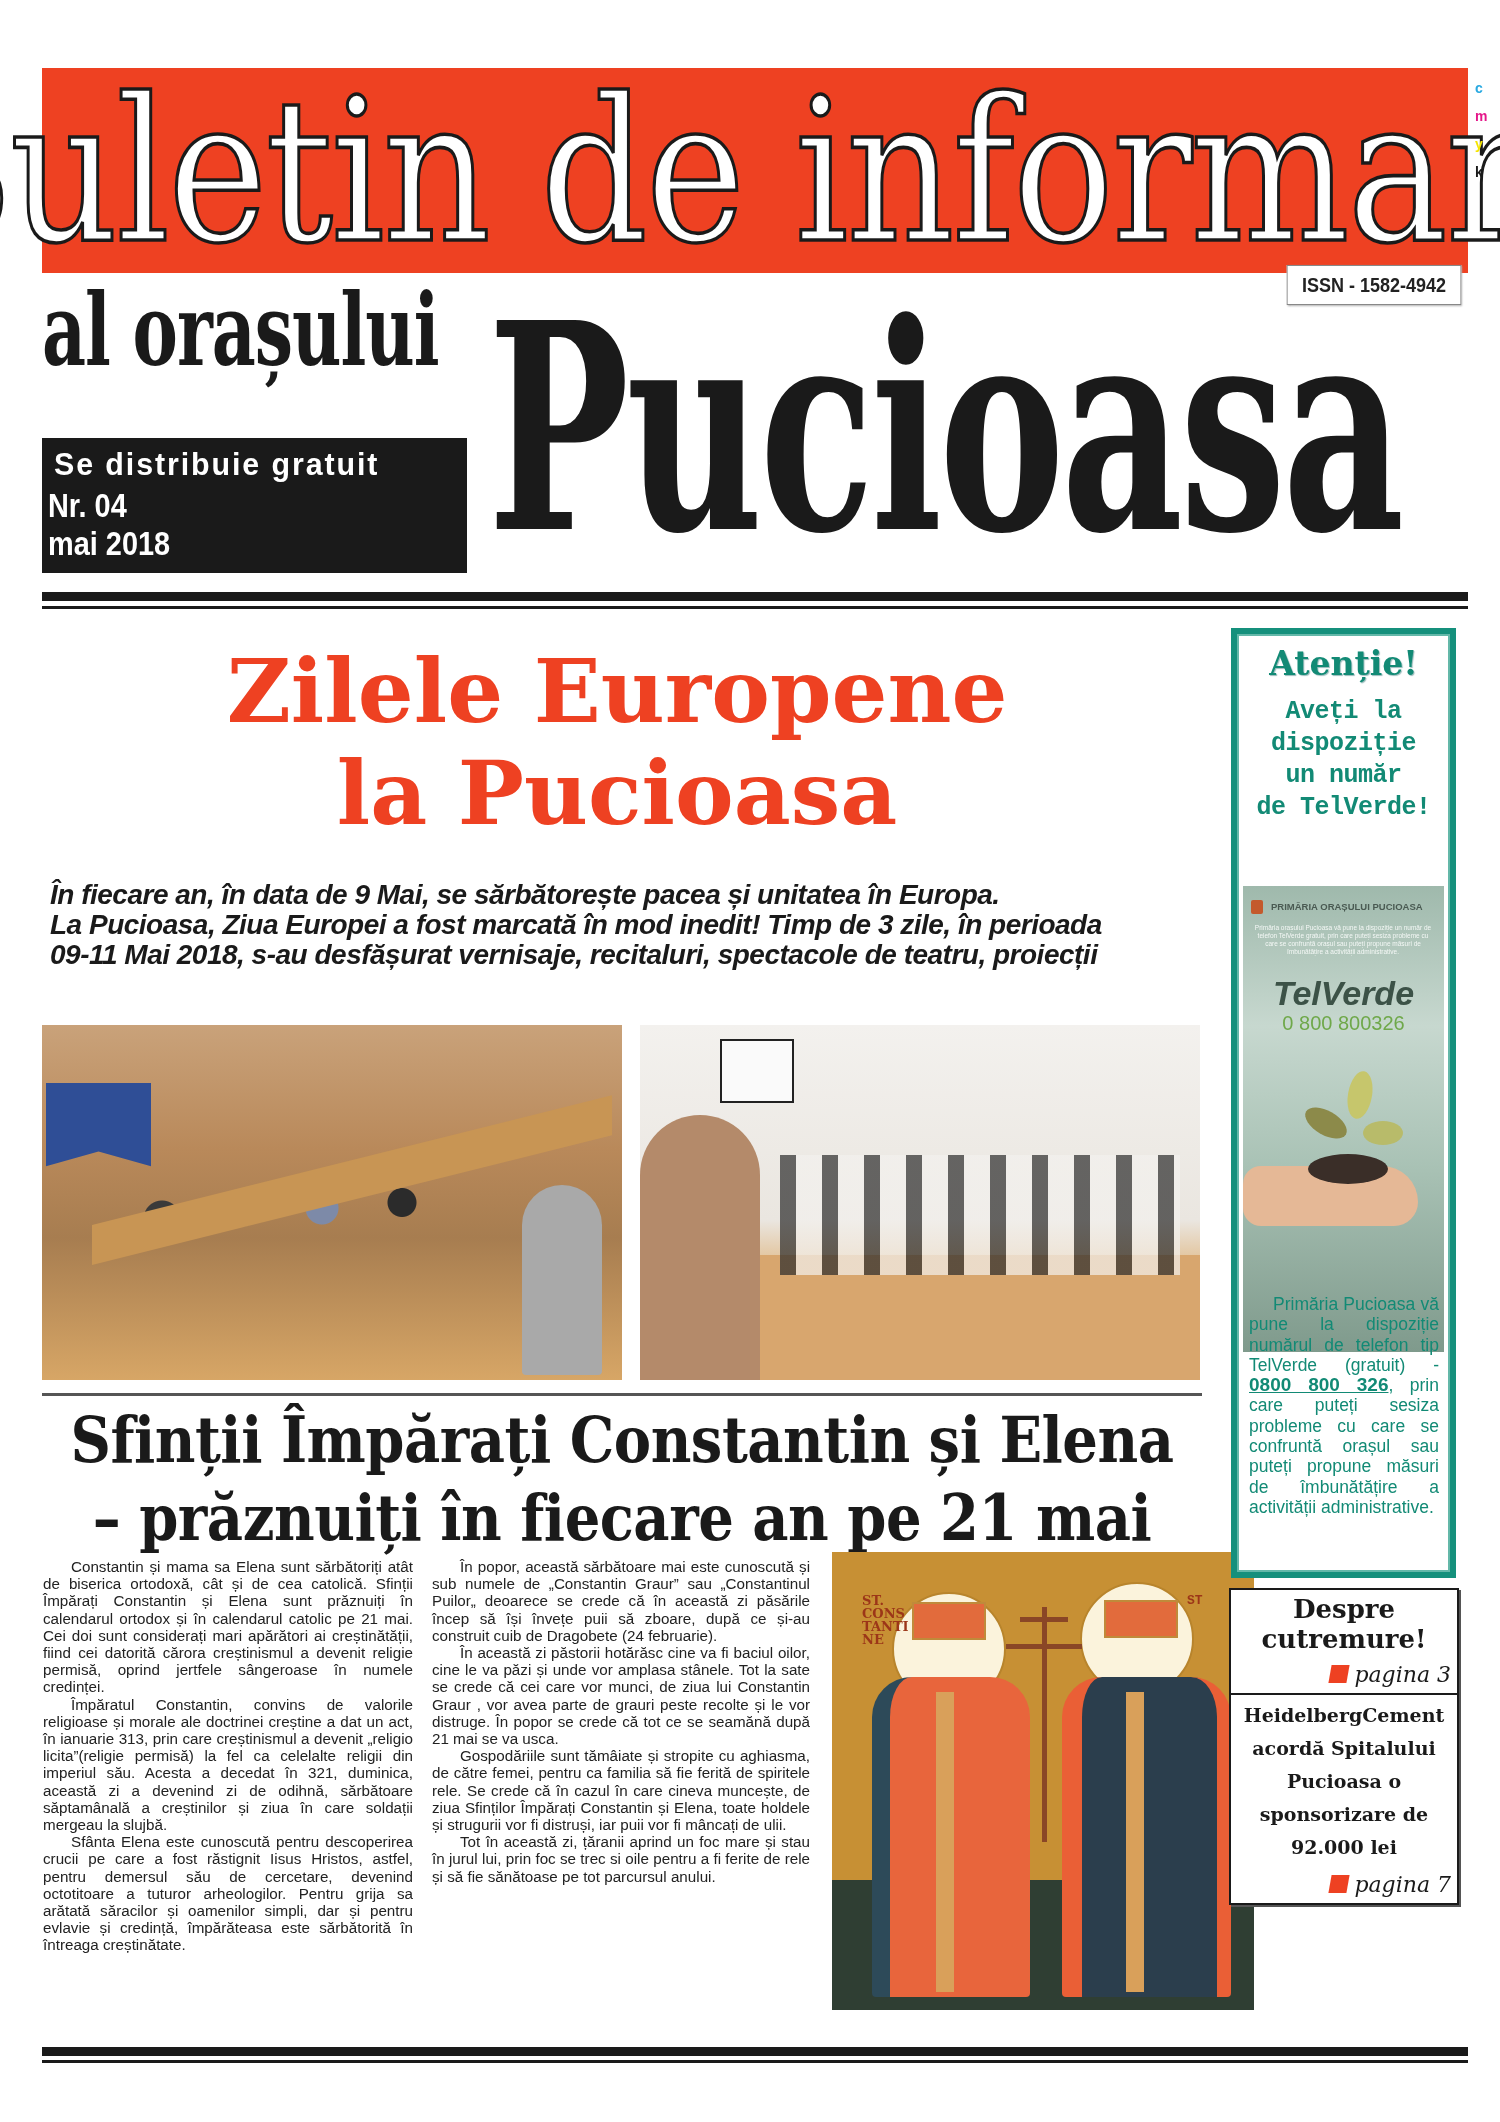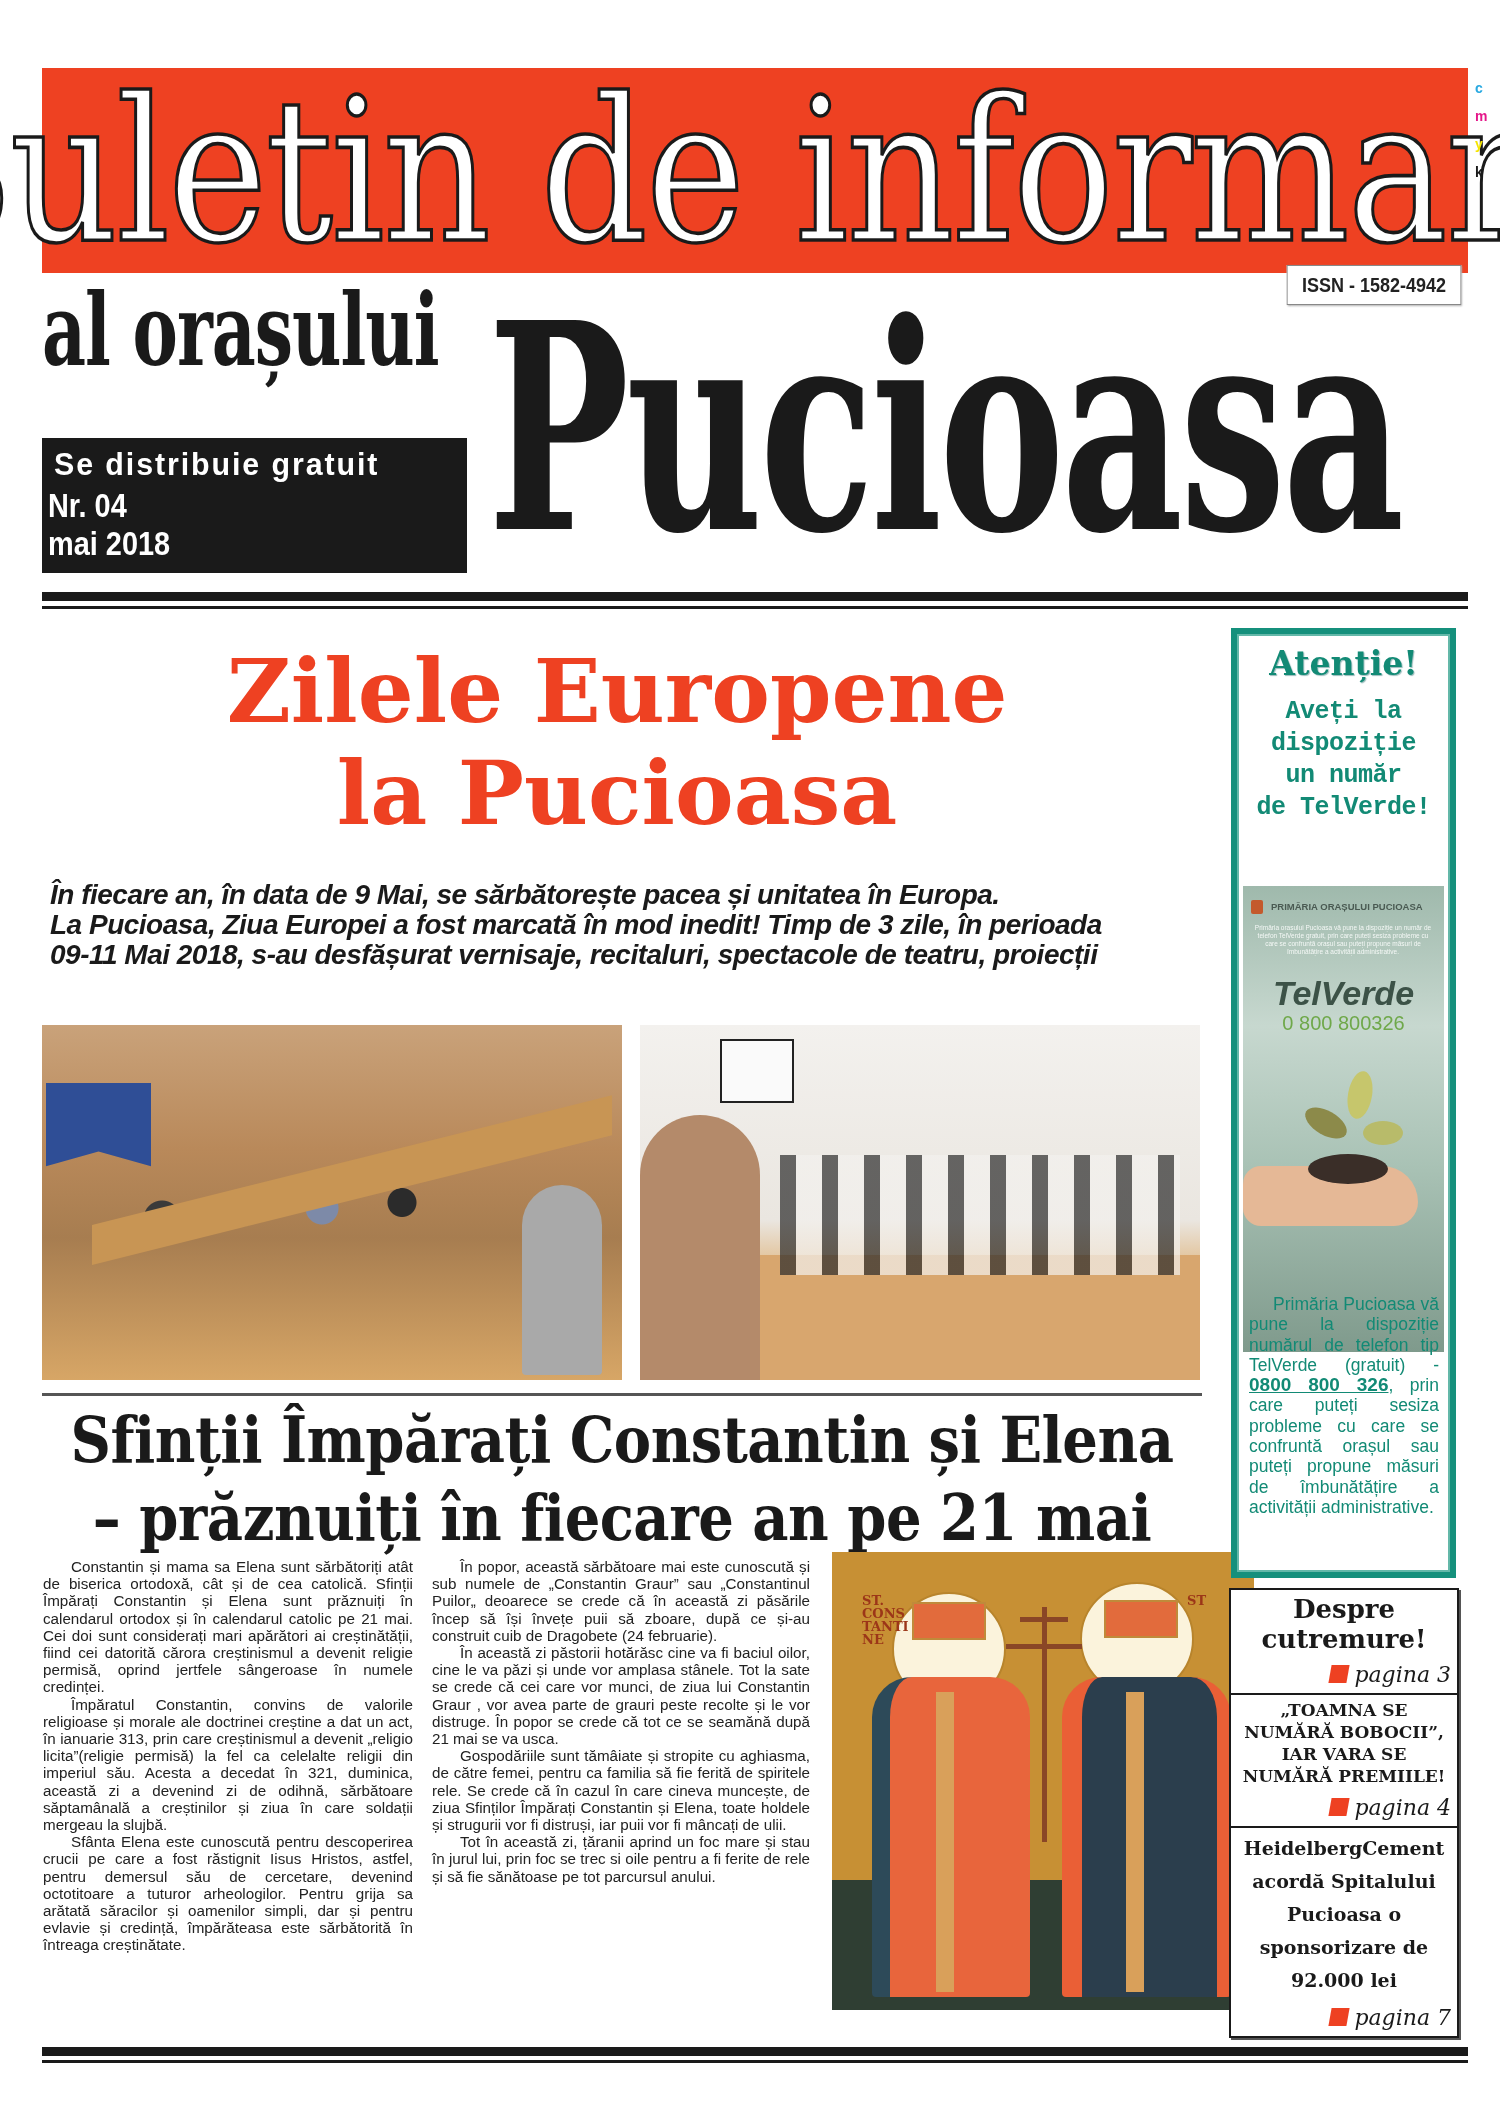--- a/index.html
+++ b/index.html
@@ -177,21 +177,21 @@
   <div class="robe l"></div>
   <div class="robe r"></div>
   <div class="stripe l"></div>
   <div class="stripe r"></div>
   <div class="crown l"></div>
   <div class="crown r"></div>
   <div class="cross-v"></div>
   <div class="cross-h1"></div>
   <div class="cross-h2"></div>
   <div class="icon-label" style="left:30px; top:42px; width:22px;">ST. CONS TANTI NE</div>
-  <div class="icon-label" style="left:355px; top:42px;">ST</div>
+  <div class="icon-label" style="left:355px; top:42px;font-family:Liberation Mono, monospace;">ST</div>
 </div>
 
 <div class="abs teal-box">
   <div class="teal-head">Atenție!</div>
   <div class="teal-sub">
     <div>Aveți la</div>
     <div>dispoziție</div>
     <div>un număr</div>
     <div>de TelVerde!</div>
   </div>
@@ -209,24 +209,20 @@
     <div class="poster-soil"></div>
   </div>
   <div class="teal-text"><span class="indent"></span><span>Primăria Pucioasa vă pune la dispoziție numărul de telefon tip TelVerde (gratuit) -</span> <span class="teal-phone">0800 800 326</span><span>, prin care puteți sesiza probleme cu care se confruntă orașul sau puteți propune măsuri de îmbunătățire a activității administrative.</span></div>
 </div>
 
 <div class="abs teasers">
   <div class="teaser t1">
     <div class="teaser-title">Despre cutremure!</div>
     <div class="page-ref"><span class="sq"></span><span>pagina 3</span></div>
   </div>
-  <div class="teaser t2">
-    <div class="teaser-title">„TOAMNA SE NUMĂRĂ BOBOCII”, IAR VARA SE NUMĂRĂ PREMIILE!</div>
-    <div class="page-ref"><span class="sq"></span><span>pagina 4</span></div>
-  </div>
   <div class="teaser t3">
     <div class="teaser-title">HeidelbergCement acordă Spitalului Pucioasa o sponsorizare de 92.000 lei</div>
     <div class="page-ref"><span class="sq"></span><span>pagina 7</span></div>
   </div>
 </div>
 
 <div class="abs rule-thick" style="top:2047px; width:1426px;"></div>
 <div class="abs rule-thin" style="top:2060px; width:1426px;"></div>
 
 </body></html>

